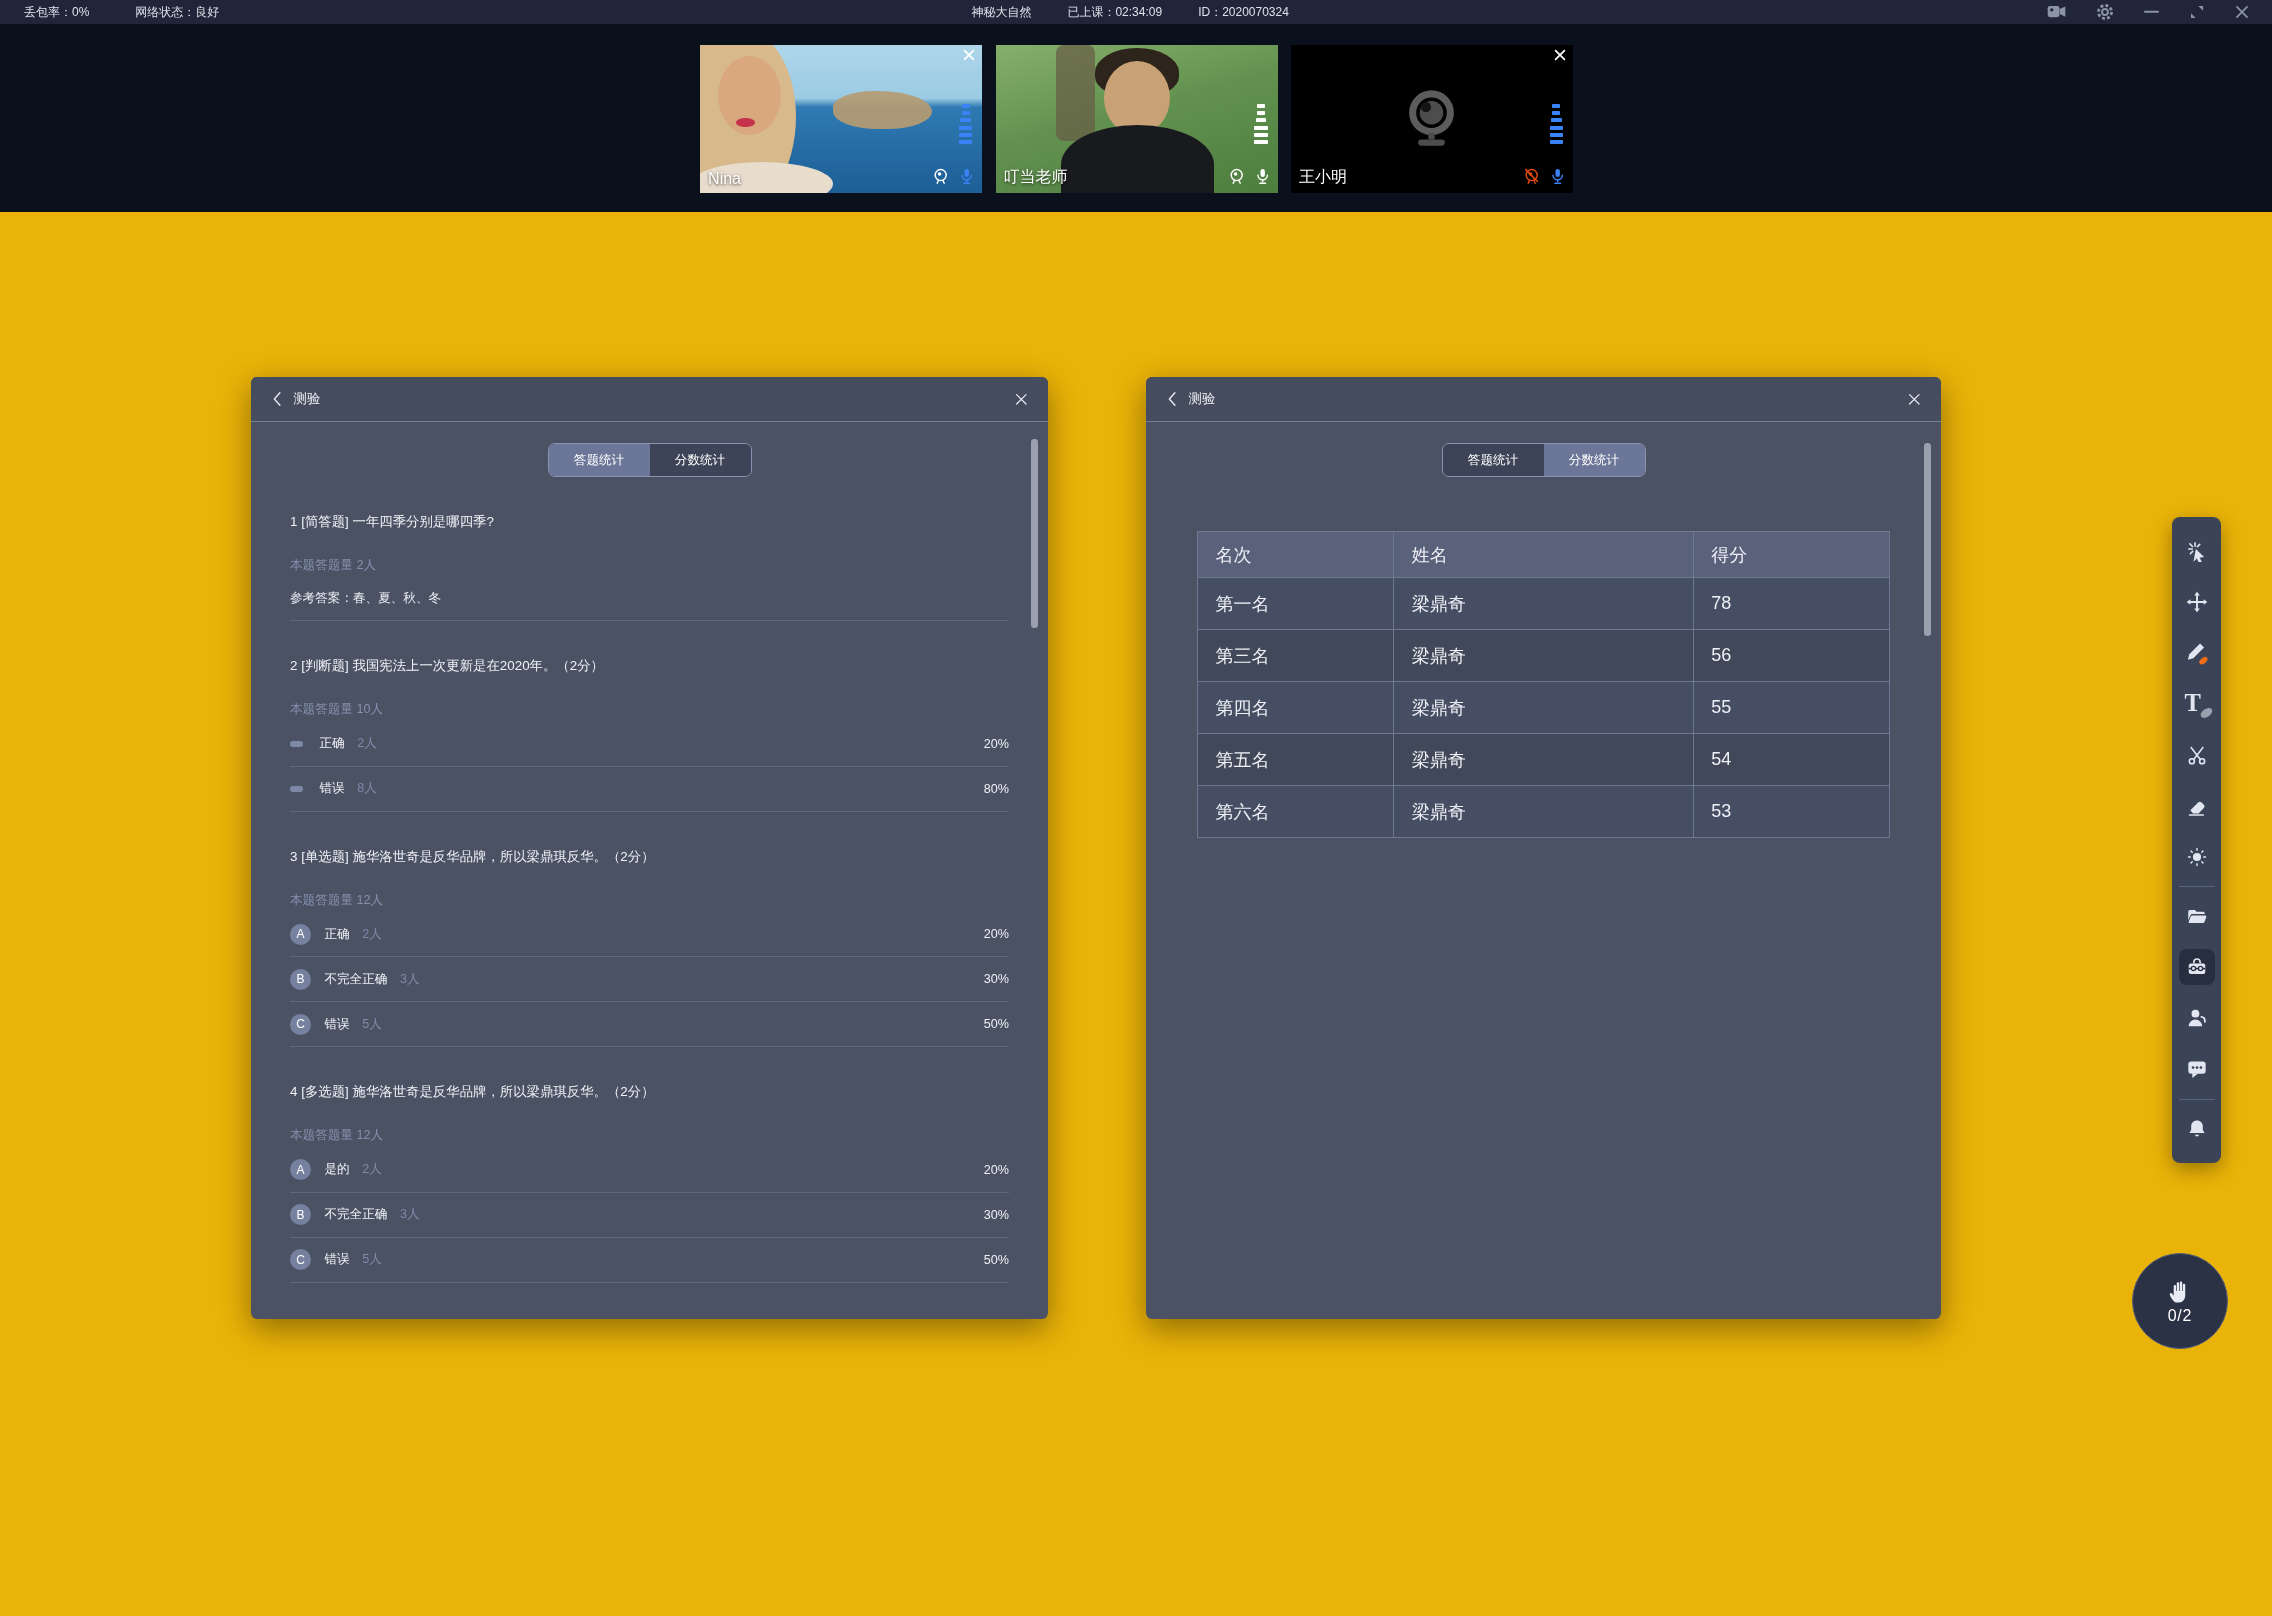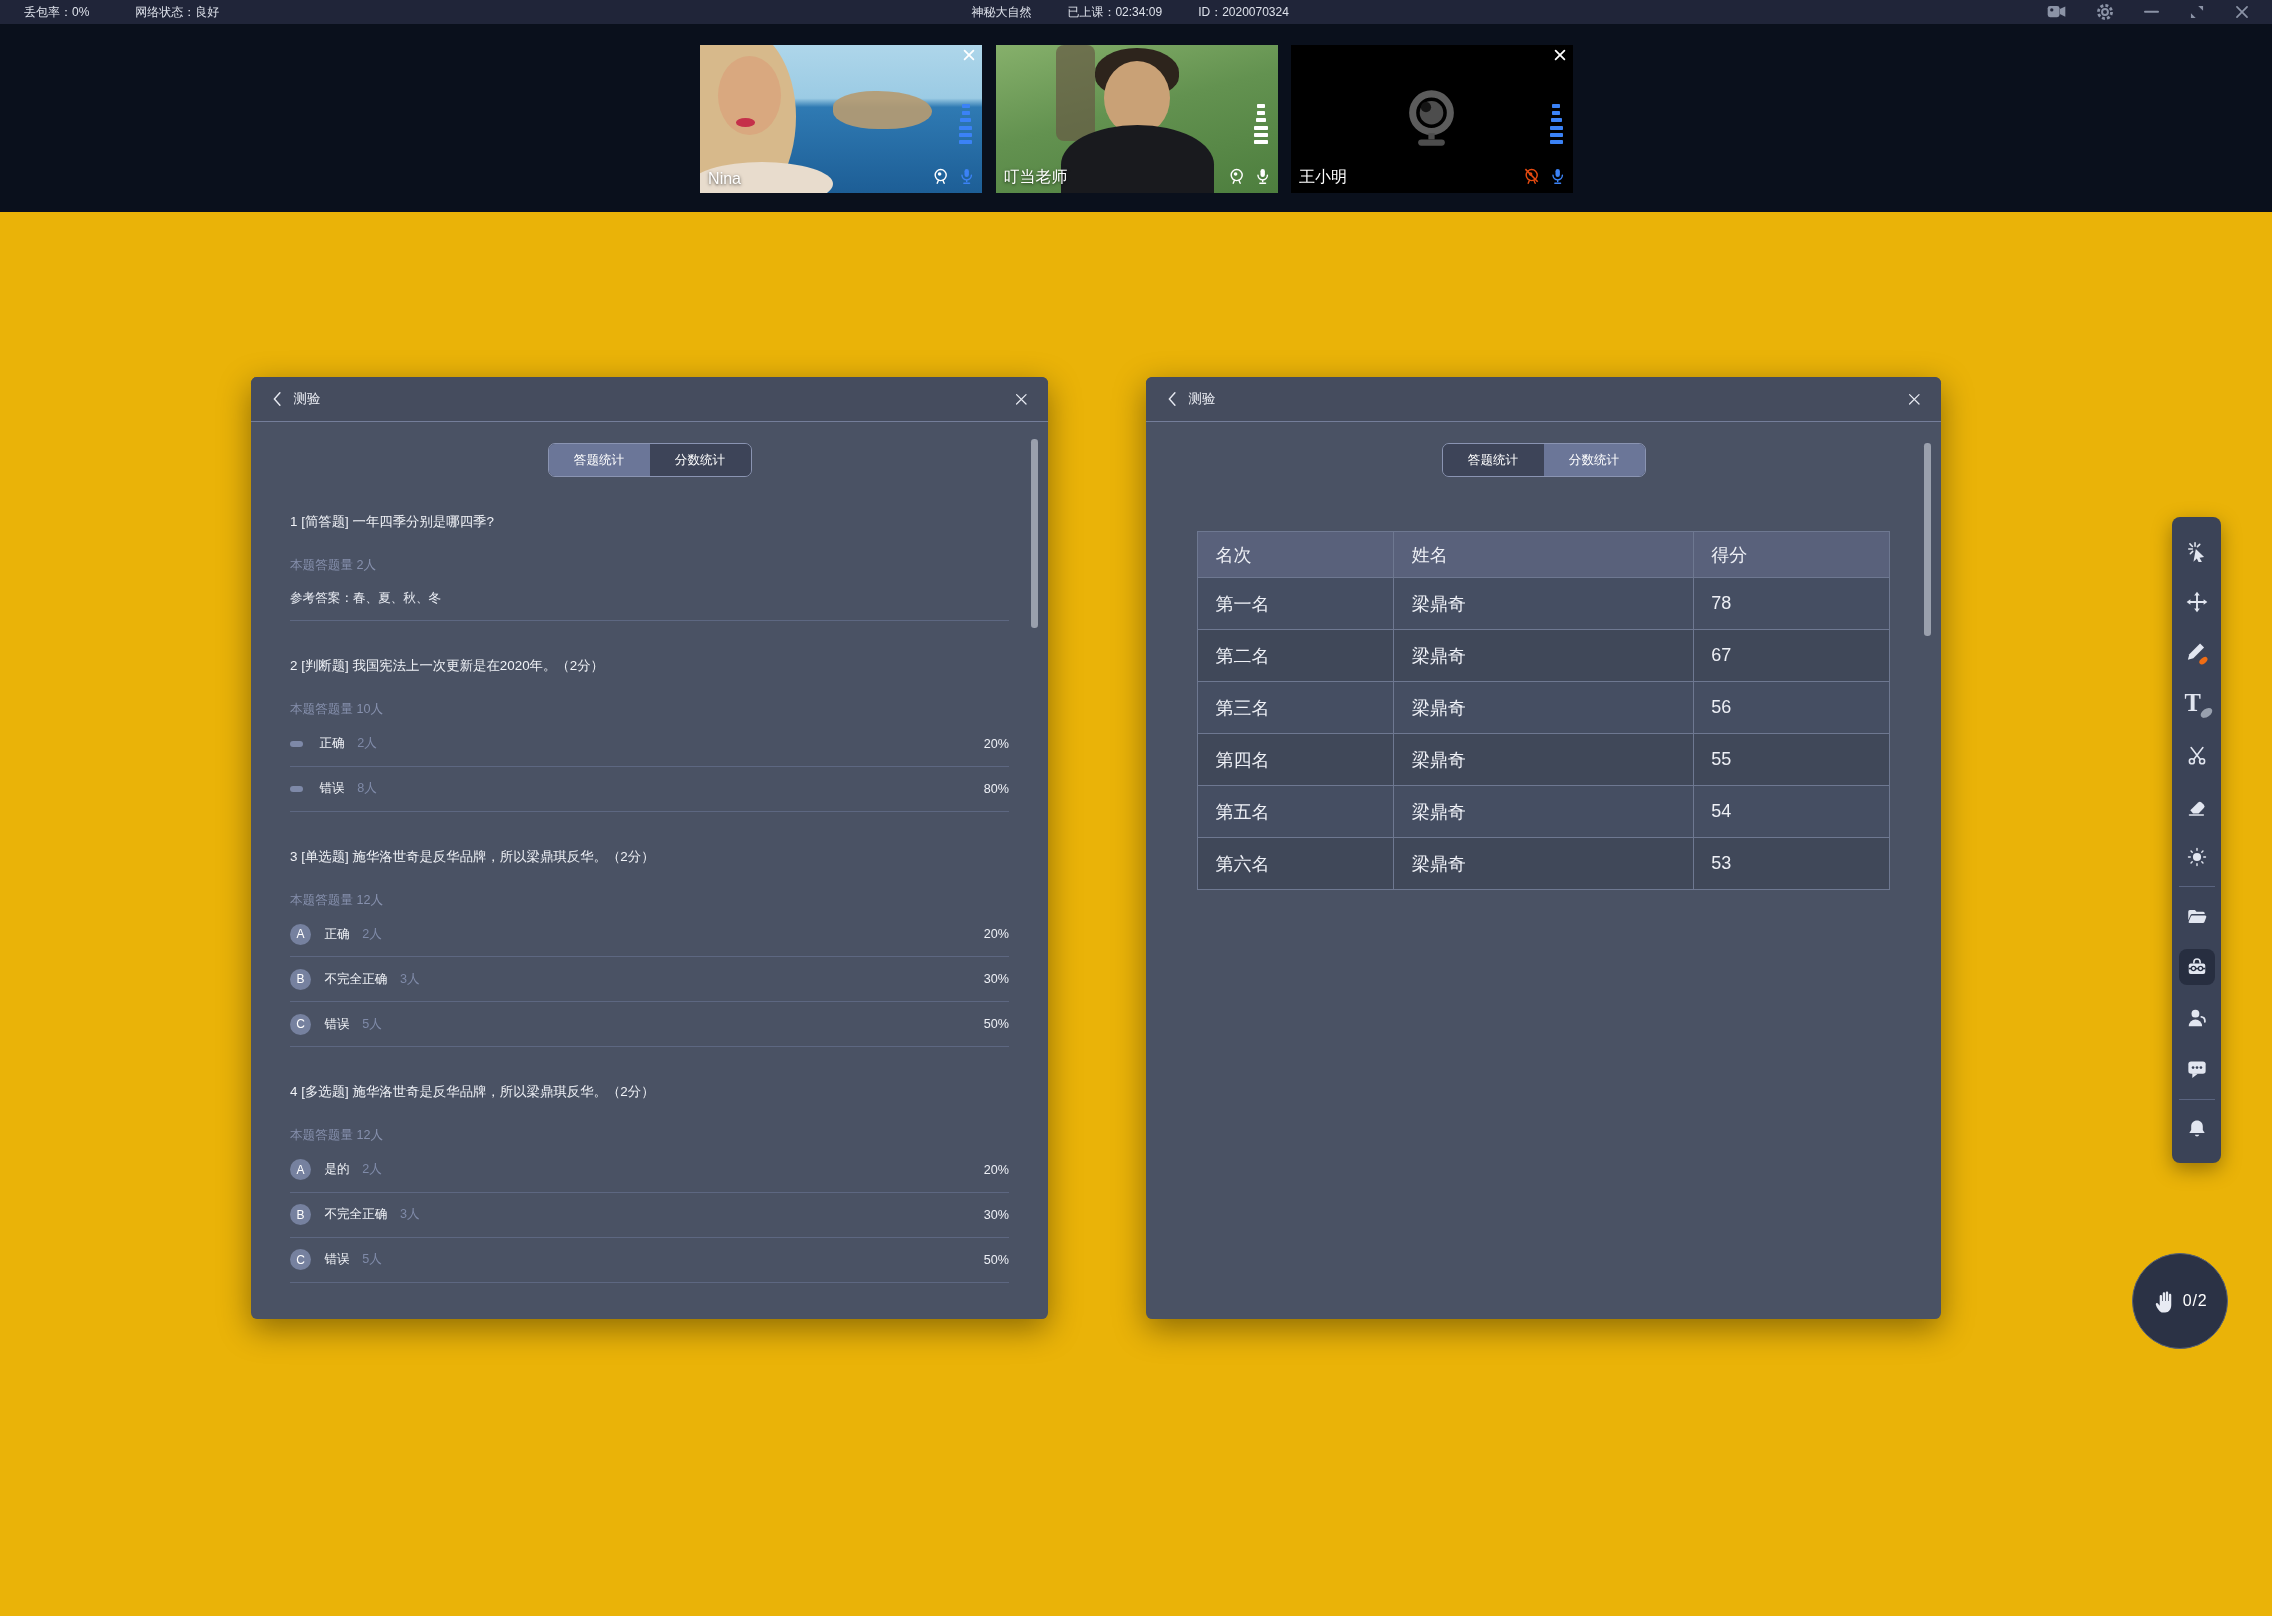--- a/index.html
+++ b/index.html
@@ -79,21 +79,21 @@
   
   .toolbar{position:absolute;left:2172px;top:517px;width:49px;background:#3b4357;border-radius:8px;box-shadow:0 6.3px 20.5px rgba(0,0,0,.35);display:flex;flex-direction:column;align-items:center;padding:8px 0;box-sizing:border-box;z-index:25;}
   .tool{width:49px;height:51px;display:flex;align-items:center;justify-content:center;cursor:pointer;color:#e2e6f0;position:relative;}
   .tb-div{width:36px;height:0.8px;background:#5a6480;margin:4px 0;}
   .sel-bg{width:36px;height:36px;background:#272e40;border-radius:8px;display:flex;align-items:center;justify-content:center;}
   .t-text{position:relative;width:24px;height:25px;}
   .t-text .tt{font-family:"Liberation Serif","DejaVu Serif",serif;font-weight:bold;font-size:24.5px;line-height:24.5px;color:#e2e6f0;}
   .t-text .dot{position:absolute;right:-4px;bottom:-0.8px;width:12.6px;height:8px;background:#98a0ae;border-radius:50%;transform:rotate(-35deg);}
 
   
-  .hand-btn{position:absolute;left:2132px;top:1253px;width:96px;height:96px;border-radius:50%;background:#2b3245;border:1.6px solid #566178;box-sizing:border-box;display:flex;flex-direction:row;align-items:center;justify-content:center;gap:2.4px;cursor:pointer;z-index:25;}
+  .hand-btn{position:absolute;left:2132px;top:1253px;width:96px;height:96px;border-radius:50%;background:#2b3245;border:1.6px solid #566178;box-sizing:border-box;display:flex;flex-direction:column;align-items:center;justify-content:center;gap:2.4px;cursor:pointer;z-index:25;}
   .hand-count{font-size:16px;color:#fff;letter-spacing:0.8px;}
 </style>
 </head>
 <body>
 
 <div class="stage">
 
   <div class="topbar">
     <div class="tb-left">
       <span>丢包率：0%</span>
@@ -382,25 +382,20 @@
       <tbody>
           <tr>
         <th style="width:178px">名次</th>
         <th style="width:281px">姓名</th>
         <th>得分</th>
       </tr>
       <tr>
         <td>第一名</td>
         <td>梁鼎奇</td>
         <td>78</td>
-      </tr>
-      <tr>
-        <td>第二名</td>
-        <td>梁鼎奇</td>
-        <td>67</td>
       </tr>
       <tr>
         <td>第三名</td>
         <td>梁鼎奇</td>
         <td>56</td>
       </tr>
       <tr>
         <td>第四名</td>
         <td>梁鼎奇</td>
         <td>55</td>

